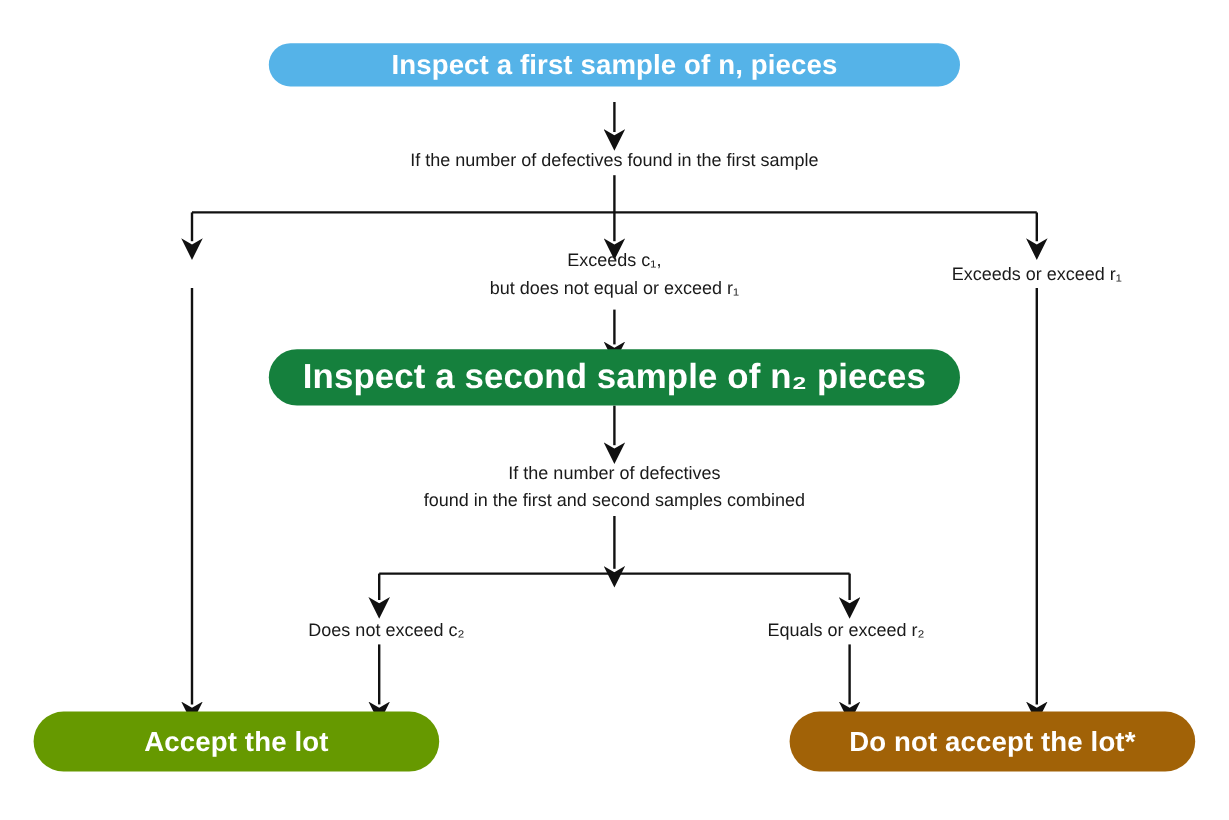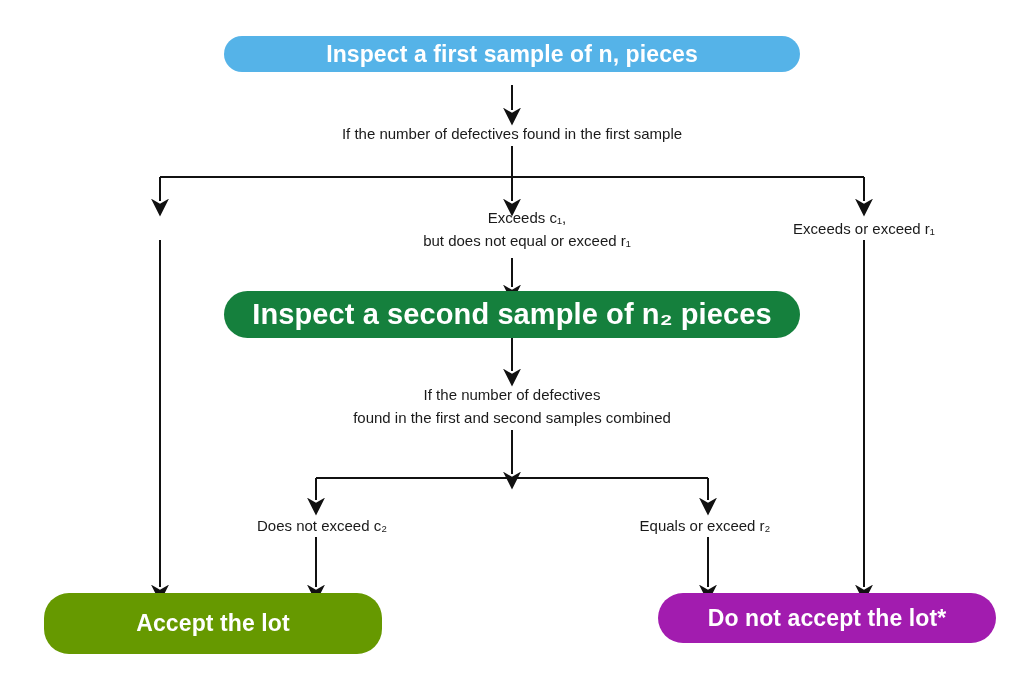--- a/index.html
+++ b/index.html
@@ -48,47 +48,47 @@
     font-size: 23px;
   }
   .node-second {
     left: 224px;  top: 291px;
     width: 576px; height: 47px;
     border-radius: 24px;
     background: #15803d;
     font-size: 29px;
   }
   .node-accept {
-    left: 44px;   top: 593px;
-    width: 338px; height: 61px;
+    left: 28px;   top: 593px;
+    width: 338px; height: 50px;
     border-radius: 25px;
     background: #669900;
     font-size: 23px;
   }
   .node-reject {
     left: 658px;  top: 593px;
     width: 338px; height: 50px;
     border-radius: 25px;
-    background: #a21caf;
+    background: #a16207;
     font-size: 23px;
   }
 
   
   .caption {
     position: absolute;
     color: #1a1a1a;
     font-size: 15px;
     line-height: 23px;
     text-align: center;
     white-space: pre-line;
     transform: translateX(-50%);
   }
   .cap-first   { left: 512px; top: 122px; }
   .cap-left1   { left: 175px; top: 217px; }
-  .cap-mid1    { left: 527px; top: 206px; }
+  .cap-mid1    { left: 512px; top: 206px; }
   .cap-right1  { left: 864px; top: 217px; }
   .cap-second  { left: 512px; top: 383px; }
   .cap-left2   { left: 322px; top: 514px; }
   .cap-right2  { left: 705px; top: 514px; }
 </style>
 </head>
 <body>
 
 <div id="canvas">
 

